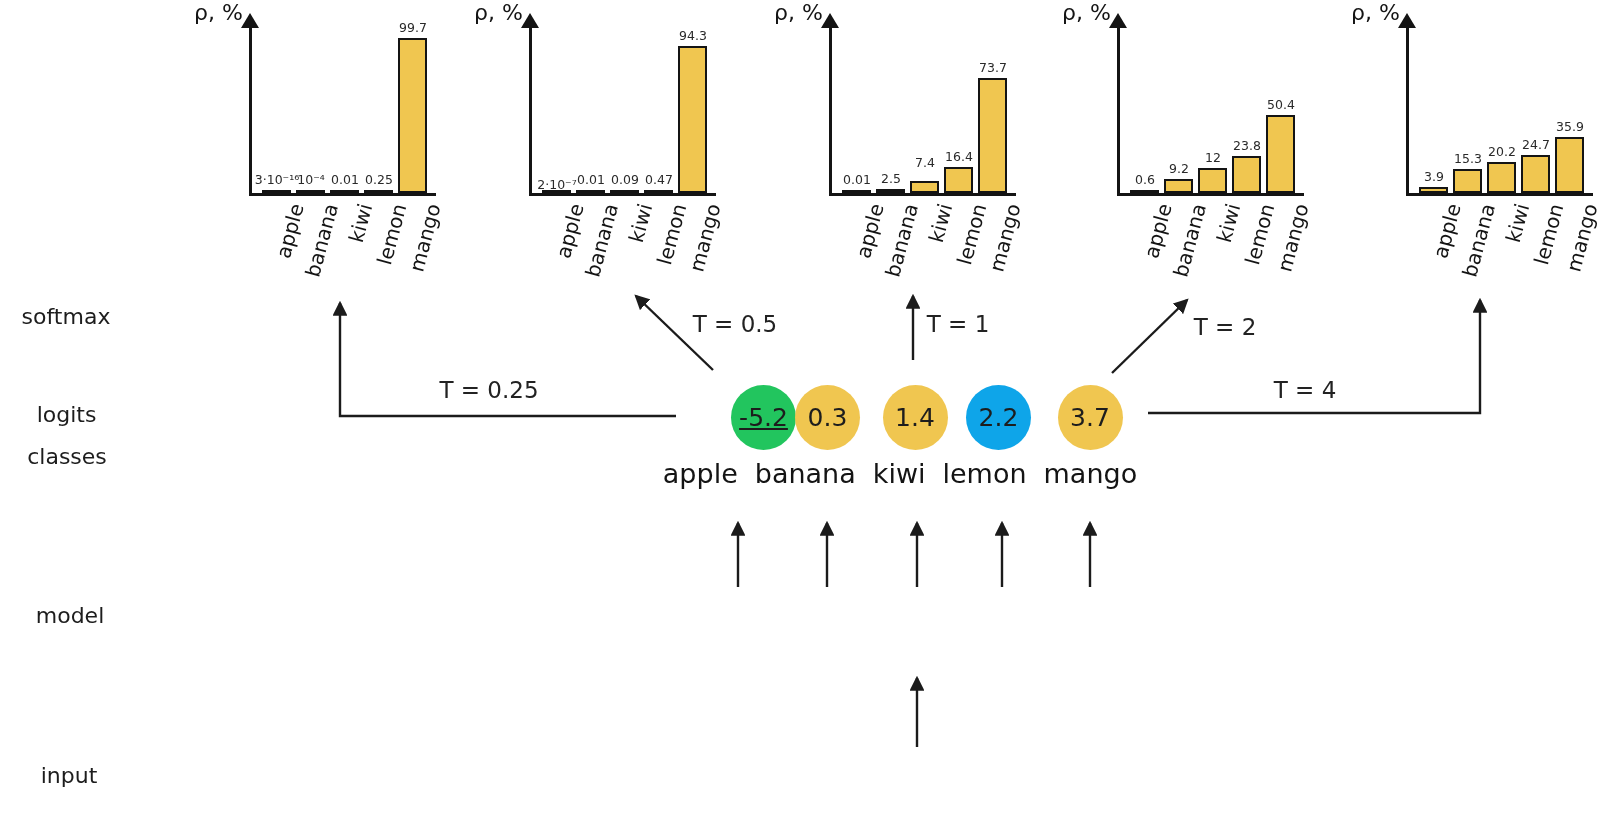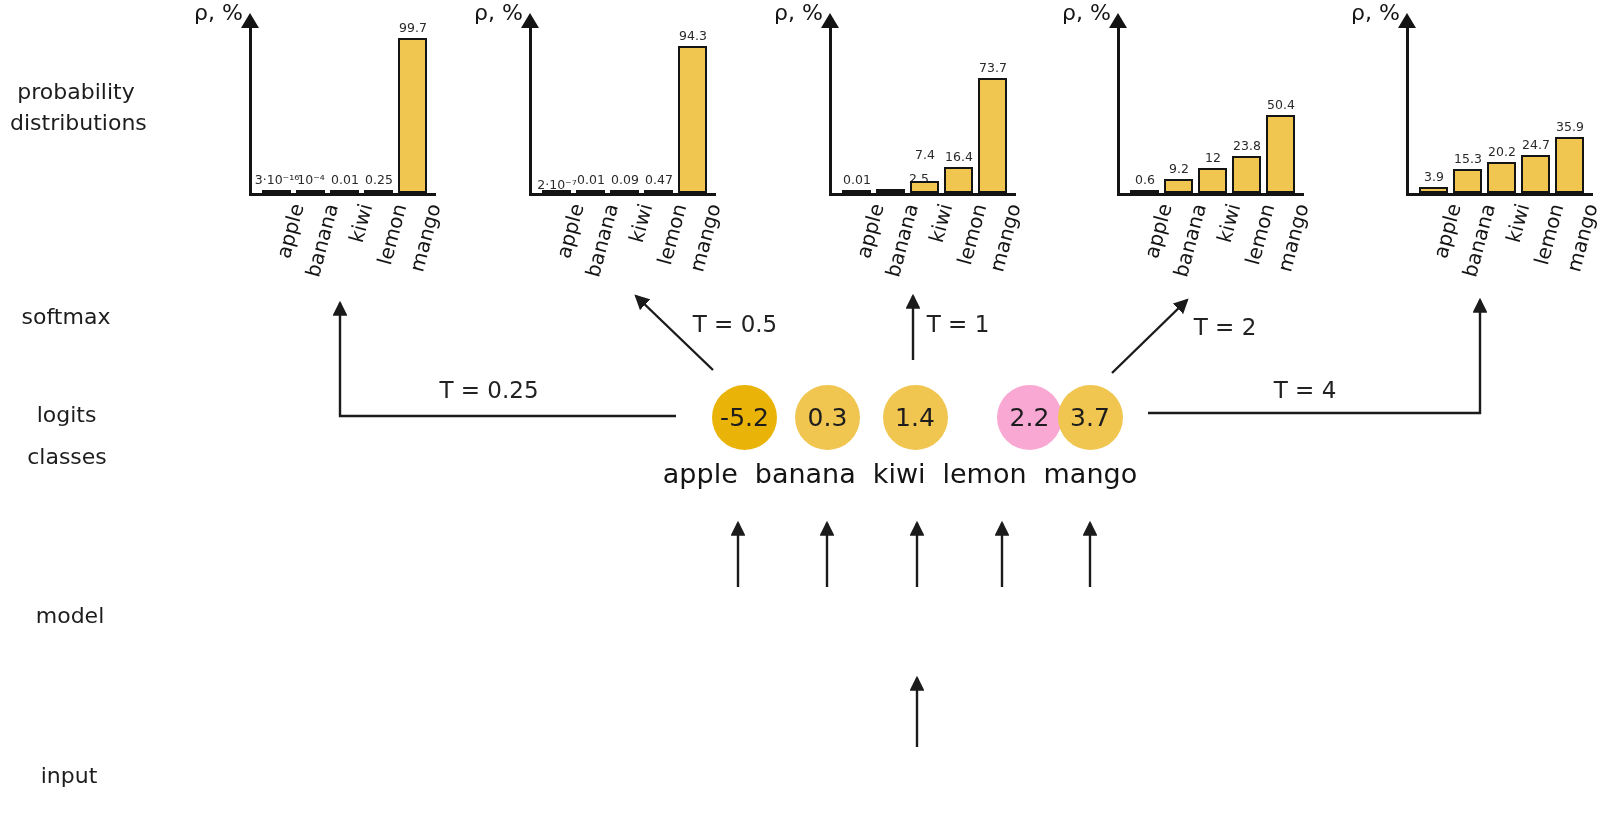--- a/index.html
+++ b/index.html
@@ -32,22 +32,20 @@
     font-size:26px;color:#1d1d1d;background:#fff;}
   .input-box{position:absolute;left:710px;top:755px;width:415px;height:53px;
     display:flex;align-items:center;justify-content:center;font-size:28px;color:#1d1d1d;}
   svg.overlay{position:absolute;left:0;top:0;pointer-events:none;}
 </style>
 </head>
 <body>
 
 <div id="canvas">
 
-  <div class="row-label" style="left:10px;top:76px;width:132px">probability
-distributions</div>
   <div class="row-label" style="left:18px;top:301px;width:96px">softmax</div>
   <div class="row-label" style="left:24px;top:399px;width:85px">logits</div>
   <div class="row-label" style="left:21px;top:441px;width:92px">classes</div>
   <div class="row-label" style="left:27px;top:600px;width:86px">model</div>
   <div class="row-label" style="left:29px;top:760px;width:80px">input</div>
 
   <div class="t-label" style="left:424px;top:377px">T = 0.25</div>
   <div class="t-label" style="left:670px;top:311px">T = 0.5</div>
   <div class="t-label" style="left:893px;top:311px">T = 1</div>
   <div class="t-label" style="left:1160px;top:314px">T = 2</div>
@@ -98,24 +96,24 @@
       </div>
       <div class="chart" style="left: 772px;">
         <div class="rho">ρ, %</div>
         <div class="axis-head" style="left: 49px; top: 13px;"></div>
         <div class="axis-v" style="left: 57px; top: 25px; height: 171px;"></div>
         <div class="axis-h" style="left: 57px; top: 193px; width: 187px;"></div>
         <div class="bar" style="left: 70px; width: 29px; top: 189.5px; height: 3.5px; background: rgb(240, 198, 80);"></div>
         <div class="val-label" style="left: 47px; top: 171.5px;">0.01</div>
         <span class="cat-label" style="top: 201px; right: 154px;">apple</span>
         <div class="bar" style="left: 104px; width: 29px; top: 189.113px; height: 3.8875px; background: rgb(240, 198, 80);"></div>
-        <div class="val-label" style="left: 81px; top: 171.113px; text-align: right;">2.5</div>
+        <div class="val-label" style="left: 81px; top: 171.113px;">2.5</div>
         <span class="cat-label" style="top: 201px; right: 120px;">banana</span>
         <div class="bar" style="left: 138px; width: 29px; top: 181.493px; height: 11.507px; background: rgb(240, 198, 80);"></div>
-        <div class="val-label" style="left: 115px; top: 147px;">7.4</div>
+        <div class="val-label" style="left: 115px; top: 155px;">7.4</div>
         <span class="cat-label" style="top: 201px; right: 86px;">kiwi</span>
         <div class="bar" style="left: 172px; width: 29px; top: 167.498px; height: 25.502px; background: rgb(240, 198, 80);"></div>
         <div class="val-label" style="left: 149px; top: 149.498px;">16.4</div>
         <span class="cat-label" style="top: 201px; right: 52px;">lemon</span>
         <div class="bar" style="left: 206px; width: 29px; top: 78.3965px; height: 114.603px; background: rgb(240, 198, 80);"></div>
         <div class="val-label" style="left: 183px; top: 60.3965px;">73.7</div>
         <span class="cat-label" style="top: 201px; right: 18px;">mango</span>
       </div>
       <div class="chart" style="left: 1060px;">
         <div class="rho">ρ, %</div>
@@ -155,24 +153,24 @@
         <div class="bar" style="left: 172px; width: 29px; top: 154.591px; height: 38.4085px; background: rgb(240, 198, 80);"></div>
         <div class="val-label" style="left: 149px; top: 136.591px;">24.7</div>
         <span class="cat-label" style="top: 201px; right: 52px;">lemon</span>
         <div class="bar" style="left: 206px; width: 29px; top: 137.175px; height: 55.8245px; background: rgb(240, 198, 80);"></div>
         <div class="val-label" style="left: 183px; top: 119.175px;">35.9</div>
         <span class="cat-label" style="top: 201px; right: 18px;">mango</span>
       </div>
     </div>
 
   <div id="logit-row">
-      <div class="circle" style="left: 712px; top: 385px; background: #eab308;">-5.2</div>
+      <div class="circle" style="left: 731px; top: 385px; background: #22c55e; text-decoration: underline;">-5.2</div>
       <div class="circle" style="left: 795px; top: 385px; background: rgb(240, 198, 80);">0.3</div>
       <div class="circle" style="left: 882.5px; top: 385px; background: rgb(240, 198, 80);">1.4</div>
-      <div class="circle" style="left: 997px; top: 385px; background: #f9a8d4;">2.2</div>
+      <div class="circle" style="left: 966px; top: 385px; background: #0ea5e9;">2.2</div>
       <div class="circle" style="left: 1057.5px; top: 385px; background: rgb(240, 198, 80);">3.7</div>
     </div>
 
   <div class="classes-row" id="classes-row">
       <span>apple</span>
       <span>banana</span>
       <span>kiwi</span>
       <span>lemon</span>
       <span>mango</span>
     </div>

